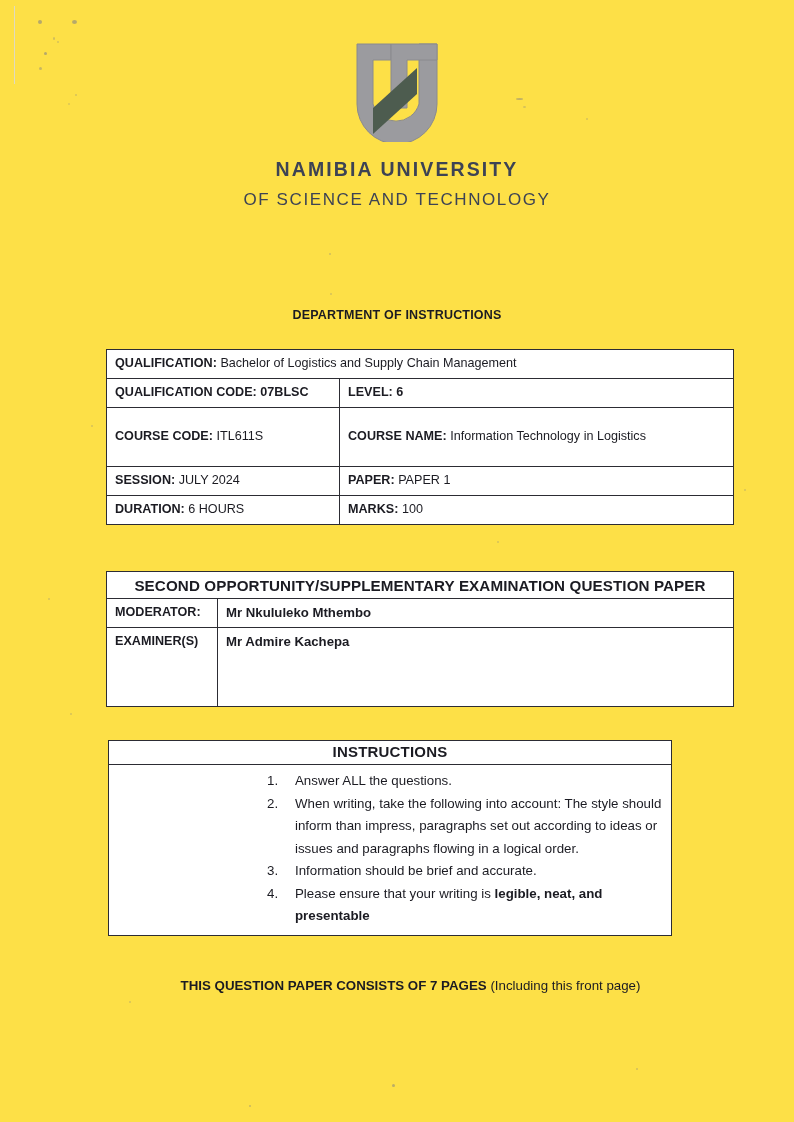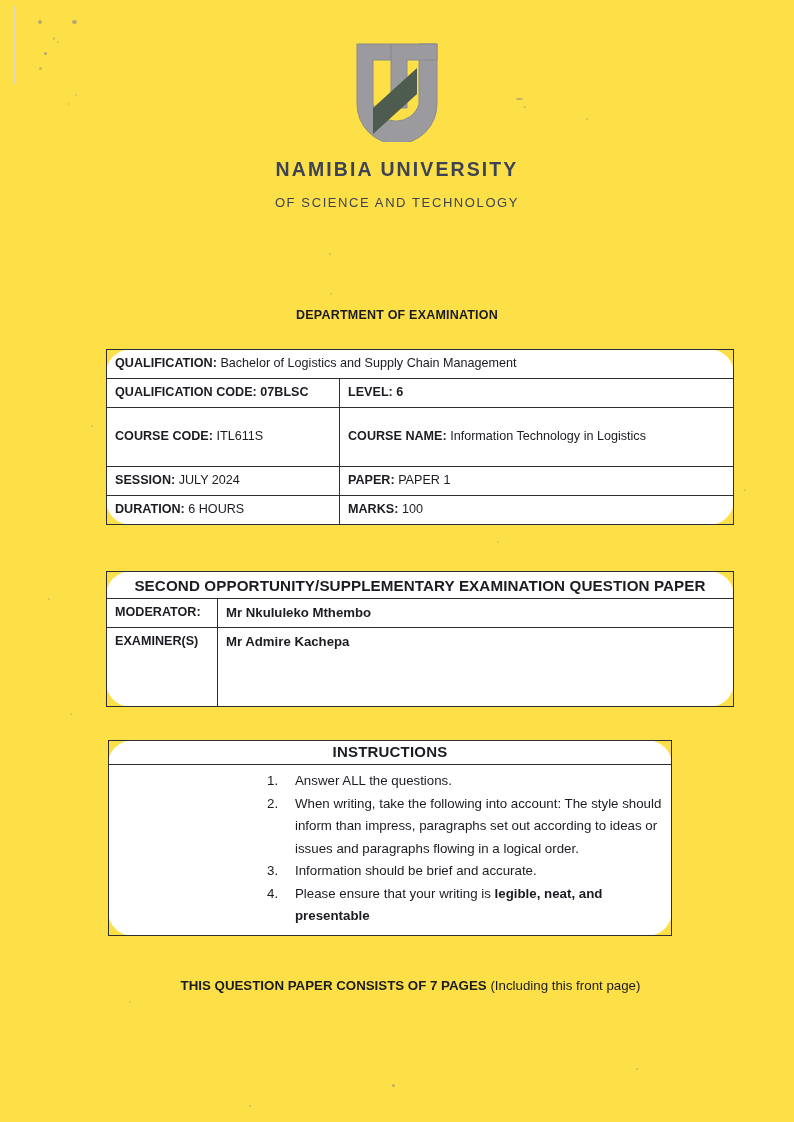--- a/index.html
+++ b/index.html
@@ -55,25 +55,25 @@
     color: #3d4354;
   }
   .uni-line1 {
     font-size: 19.5px;
     font-weight: 700;
     letter-spacing: 2.1px;
     line-height: 1.18;
     white-space: nowrap;
   }
   .uni-line2 {
-    font-size: 13px;
+    font-size: 17px;
     font-weight: 400;
     letter-spacing: 1.6px;
     line-height: 1.25;
-    margin-top: 14px;
+    margin-top: 8px;
     white-space: nowrap;
   }
 
   
   .faculty {
     position: absolute;
     left: 0; right: 0;
     top: 263px;
     text-align: center;
     font-size: 15px;
@@ -89,21 +89,20 @@
     font-weight: 700;
     letter-spacing: .2px;
   }
 
   
   .tbl {
     position: absolute;
     border-collapse: collapse;
     table-layout: fixed;
     background: #fff;
-    border-radius: 25px;
   }
   .tbl td {
     border: 1px solid #2c2c33;
     padding: 0 8px;
     font-size: 12.6px;
     vertical-align: middle;
     line-height: 1.25;
   }
   .lbl { font-weight: 700; }
   .val { font-weight: 400; }
@@ -245,21 +244,21 @@
       <polygon points="22,66 66,26 66,52 22,92" fill="#4d5c4f"></polygon>
       <rect x="22" y="62" width="0" height="0" fill="none"></rect>
     </svg>
   </div>
 
   <div class="uni-name">
     <div class="uni-line1">NAMIBIA UNIVERSITY</div>
     <div class="uni-line2">OF SCIENCE AND TECHNOLOGY</div>
   </div>
 
-  <div class="department">DEPARTMENT OF EXAMINATION</div>
+  <div class="department">DEPARTMENT OF INSTRUCTIONS</div>
 
   <table class="tbl" id="info-table">
     <colgroup>
       <col style="width:233px">
       <col style="width:394px">
     </colgroup>
     <tbody>
       <tr>
         <td colspan="2">
           <span class="lbl">QUALIFICATION:</span>

